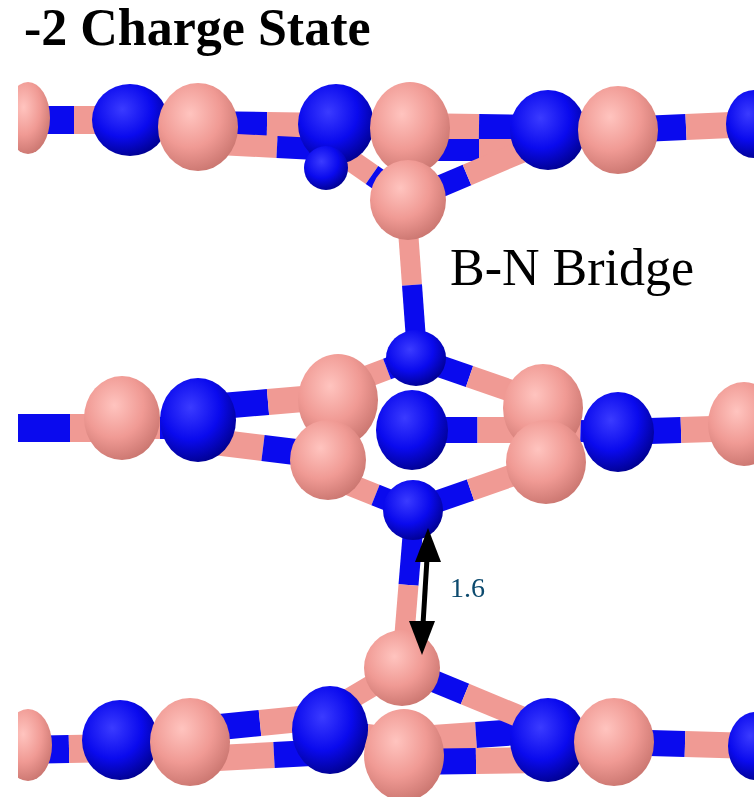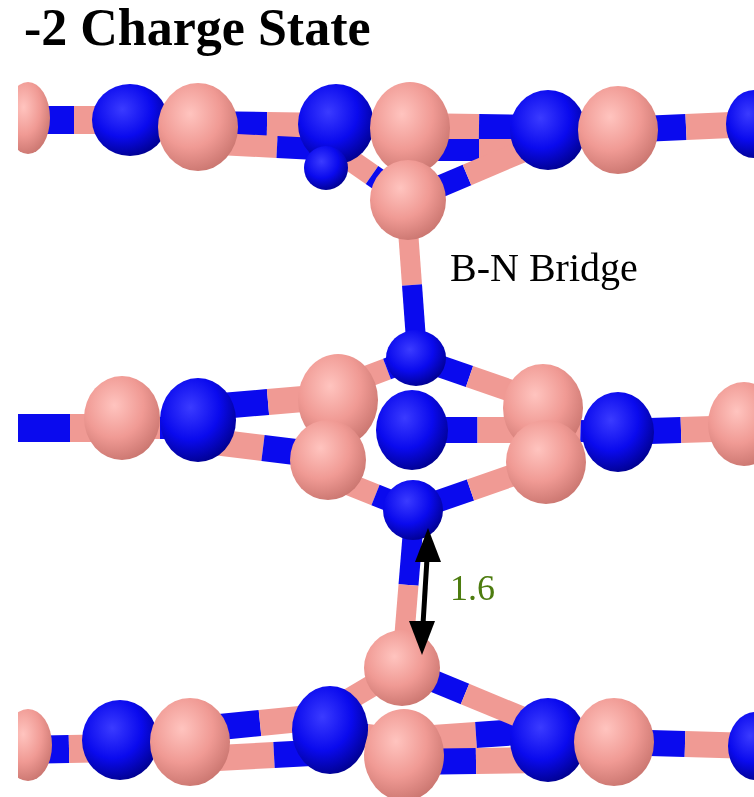--- a/index.html
+++ b/index.html
@@ -7,26 +7,26 @@
     #figure { position: absolute; left: 18px; top: 0; width: 754px; height: 797px; }
     .title {
       position: absolute; left: 6px; top: -2px;
       font-family: "Liberation Serif", "DejaVu Serif", serif;
       font-weight: bold; font-size: 52px; color: #000; line-height: 60px;
       white-space: nowrap;
     }
     .label-bridge {
       position: absolute; left: 432px; top: 240px;
       font-family: "Liberation Serif", "DejaVu Serif", serif;
-      font-size: 40px; color: #000; line-height: 56px; white-space: nowrap;
+      font-size: 52px; color: #000; line-height: 56px; white-space: nowrap;
     }
     .label-distance {
       position: absolute; left: 432px; top: 560px;
       font-family: "Liberation Serif", "DejaVu Serif", serif;
-      font-size: 36px; color: #4d7c0f; line-height: 56px; white-space: nowrap;
+      font-size: 28px; color: #0c4a6e; line-height: 56px; white-space: nowrap;
     }
   </style>
 </head>
 <body>
 
 <div id="figure">
   <svg id="mol-svg" width="754" height="797" viewBox="0 0 754 797" xmlns="http://www.w3.org/2000/svg">
     <defs>
       <radialGradient id="gradB" cx="40%" cy="35%" r="70%">
         <stop offset="0%" stop-color="#ffc4bf"></stop>

